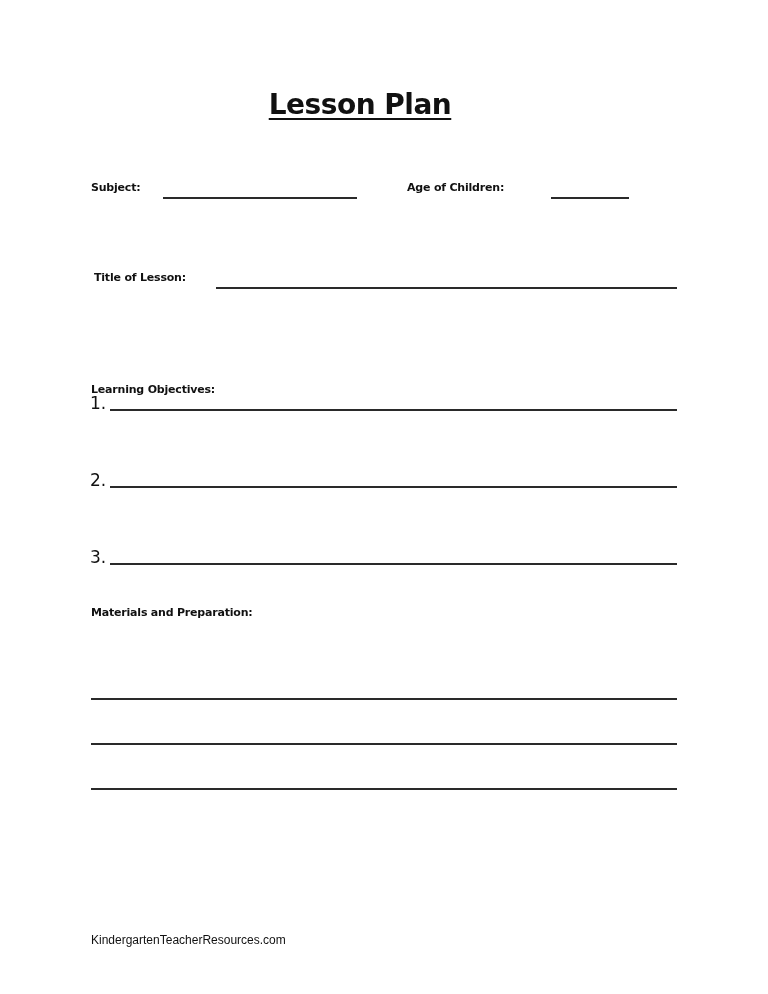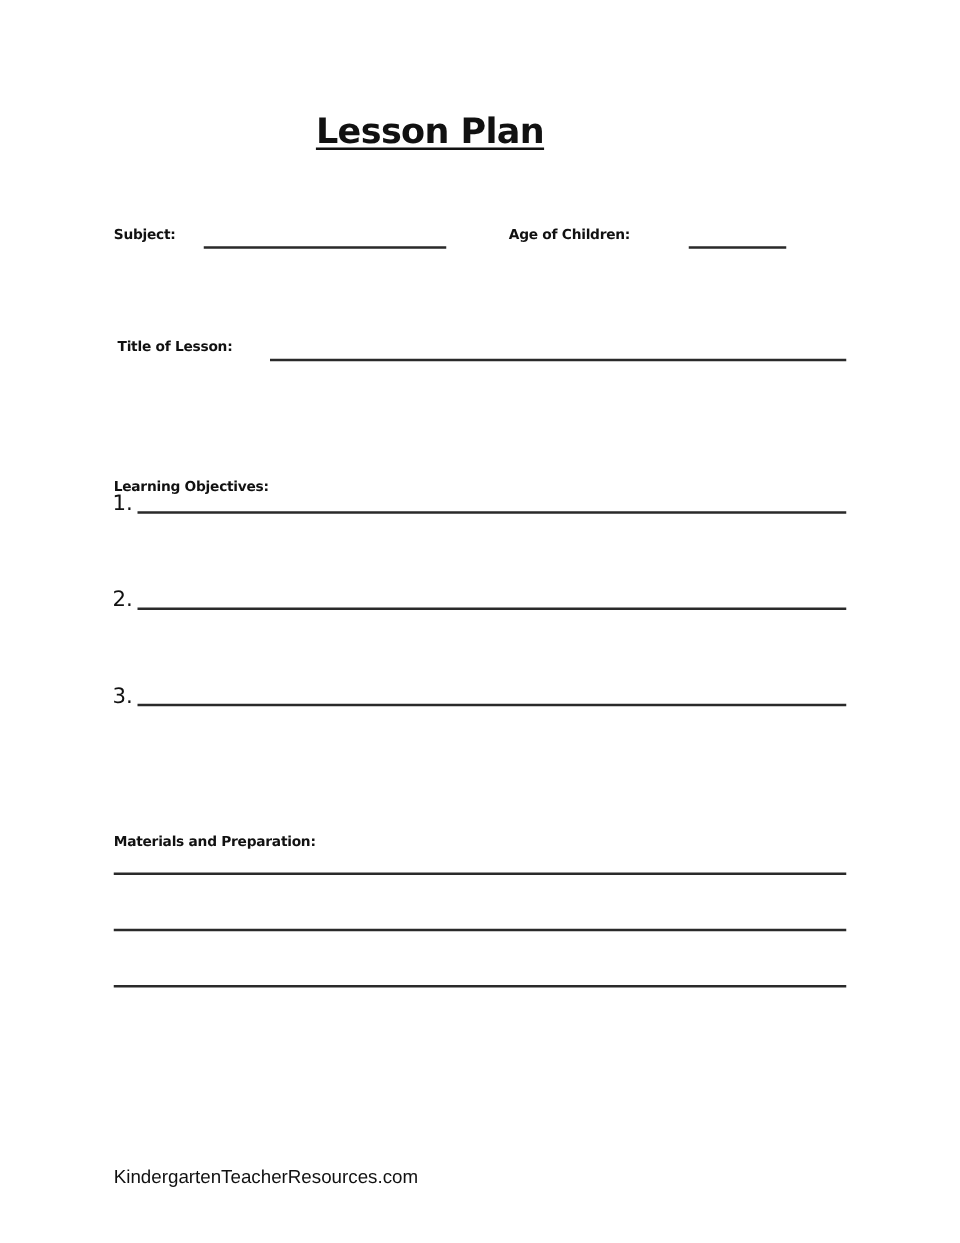--- a/index.html
+++ b/index.html
@@ -1,25 +1,25 @@
 <!DOCTYPE html>
 <html><head>
 <meta charset="utf-8">
 <style>
   html, body { margin: 0; padding: 0; background: #ffffff; }
   body { width: 768px; height: 994px; position: relative; overflow: hidden;
          font-family: "DejaVu Sans", sans-serif; color: #111; }
   .abs { position: absolute; }
-  .title { top: 88px; left: 0; width: 688px; text-align: center;
+  .title { top: 88px; left: 16px; width: 688px; text-align: center;
            font-size: 28px; font-weight: bold; letter-spacing: -0.5px; }
   .title span { text-decoration: underline; text-decoration-thickness: 2px; text-underline-offset: 4px; }
   .label { font-size: 11px; font-weight: bold; letter-spacing: -0.2px; white-space: nowrap; }
   .num { font-size: 17px; font-weight: normal; }
   .line { position: absolute; height: 2px; background: #2a2a2a; }
-  .footer { font-family: "Liberation Sans", sans-serif; font-size: 15px; color: #111; }
+  .footer { font-family: "Liberation Sans", sans-serif; font-size: 12px; color: #111; }
 </style>
 </head>
 <body>
 
 <div class="abs title">
   <span>Lesson Plan</span>
 </div>
 
 <div class="abs label" style="left:91px; top:181px;">Subject:</div>
 <div class="line" style="left:163px; top:197px; width:194px;"></div>
@@ -34,18 +34,18 @@
 
 <div class="abs num" style="left:90px; top:393px;">1.</div>
 <div class="line" style="left:110px; top:409px; width:567px;"></div>
 
 <div class="abs num" style="left:90px; top:470px;">2.</div>
 <div class="line" style="left:110px; top:486px; width:567px;"></div>
 
 <div class="abs num" style="left:90px; top:547px;">3.</div>
 <div class="line" style="left:110px; top:563px; width:567px;"></div>
 
-<div class="abs label" style="left:91px; top:667px;text-align:center;">Materials and Preparation:</div>
+<div class="abs label" style="left:91px; top:606px;text-align:center;">Materials and Preparation:</div>
 <div class="line" style="left:91px; top:698px; width:586px;"></div>
 <div class="line" style="left:91px; top:743px; width:586px;"></div>
 <div class="line" style="left:91px; top:788px; width:586px;"></div>
 
 <div class="abs footer" style="left:91px; top:933px;">KindergartenTeacherResources.com</div>
 
 </body></html>

